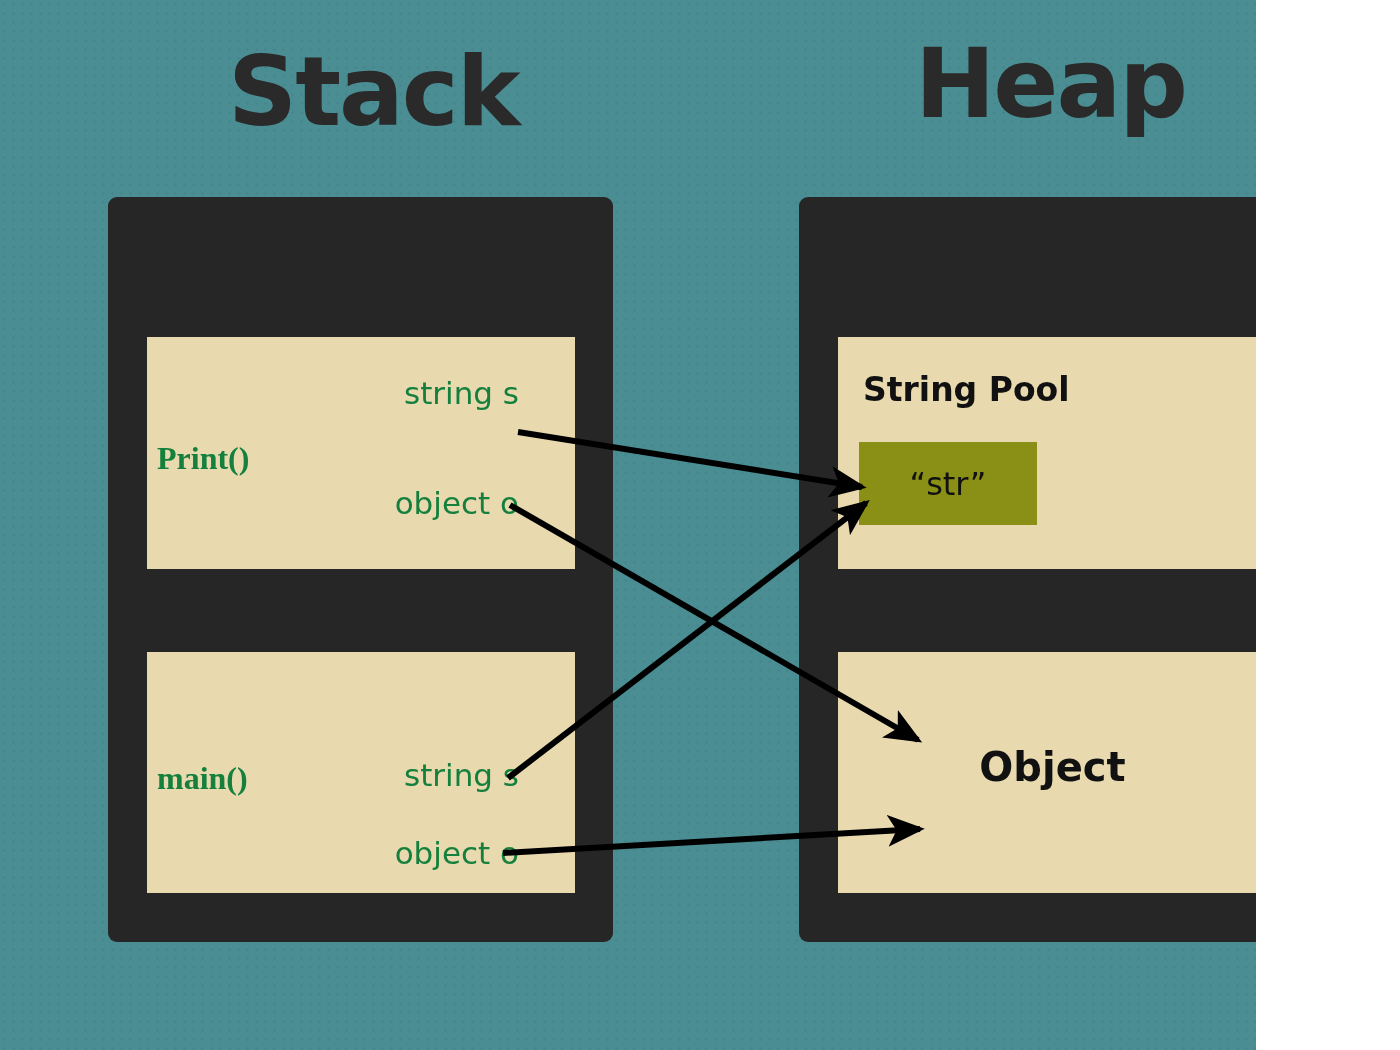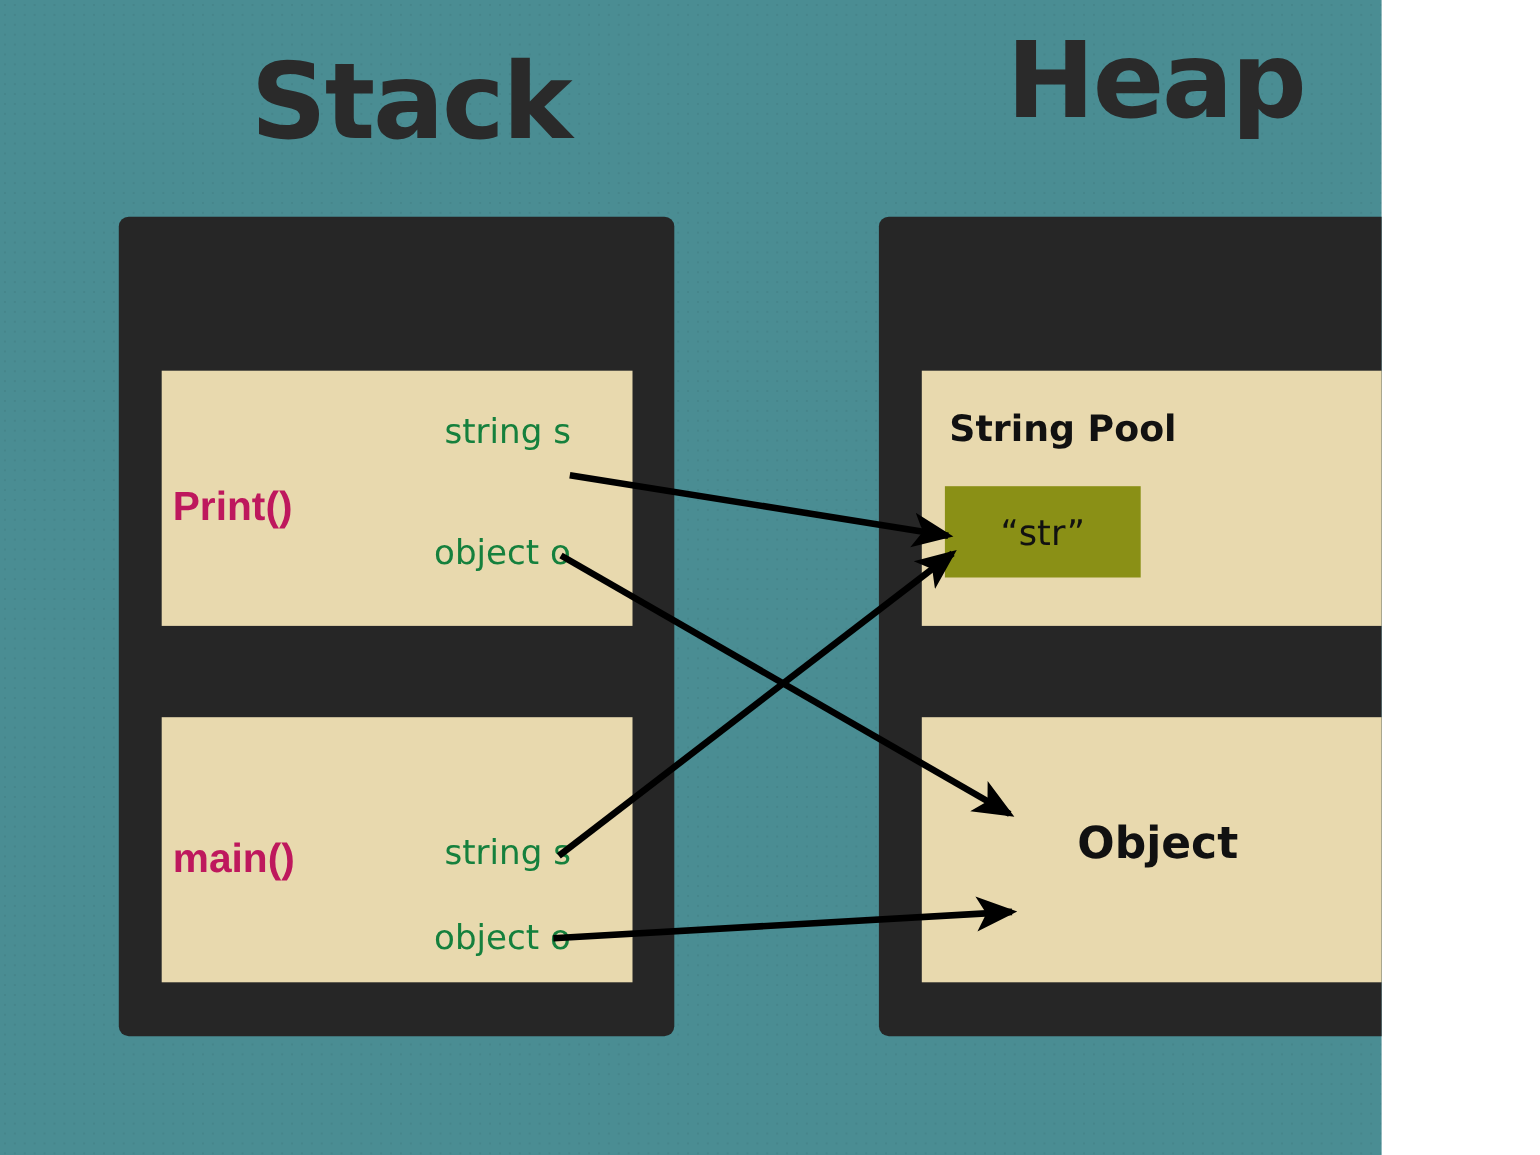--- a/index.html
+++ b/index.html
@@ -28,21 +28,21 @@
     position: absolute;
     color: #2a2a2a;
     font-family: "DejaVu Sans", sans-serif;
     font-weight: bold;
     font-size: 96px;
     letter-spacing: -2px;
     line-height: 1;
     white-space: nowrap;
   }
   #title-stack { left: 228px; top: 44px; }
-  #title-heap  { left: 915px; top: 25px; }
+  #title-heap  { left: 915px; top: 36px; }
 
   .panel {
     position: absolute;
     background: #262626;
     border-radius: 9px;
   }
   #panel-stack { left: 108px; top: 197px; width: 505px; height: 745px; }
   #panel-heap  { left: 799px; top: 197px; width: 506px; height: 745px; }
 
   .frame {
@@ -50,24 +50,24 @@
     background: #e8d9ae;
     box-sizing: border-box;
   }
   #frame-print  { left: 147px; top: 337px; width: 428px; height: 232px; }
   #frame-main   { left: 147px; top: 652px; width: 428px; height: 241px; }
   #frame-pool   { left: 838px; top: 337px; width: 429px; height: 232px; }
   #frame-object { left: 838px; top: 652px; width: 429px; height: 241px; }
 
   .frame-name {
     position: absolute;
-    color: #be185d;
-    font-family: Liberation Sans, sans-serif;
+    color: #15803d;
+    font-family: Liberation Serif, serif;
     font-weight: bold;
-    font-size: 37px;
+    font-size: 32px;
     white-space: nowrap;
   }
   .var-label {
     position: absolute;
     color: #15803d;
     font-family: "DejaVu Sans", sans-serif;
     font-weight: normal;
     font-size: 31px;
     white-space: nowrap;
     text-align: right;

